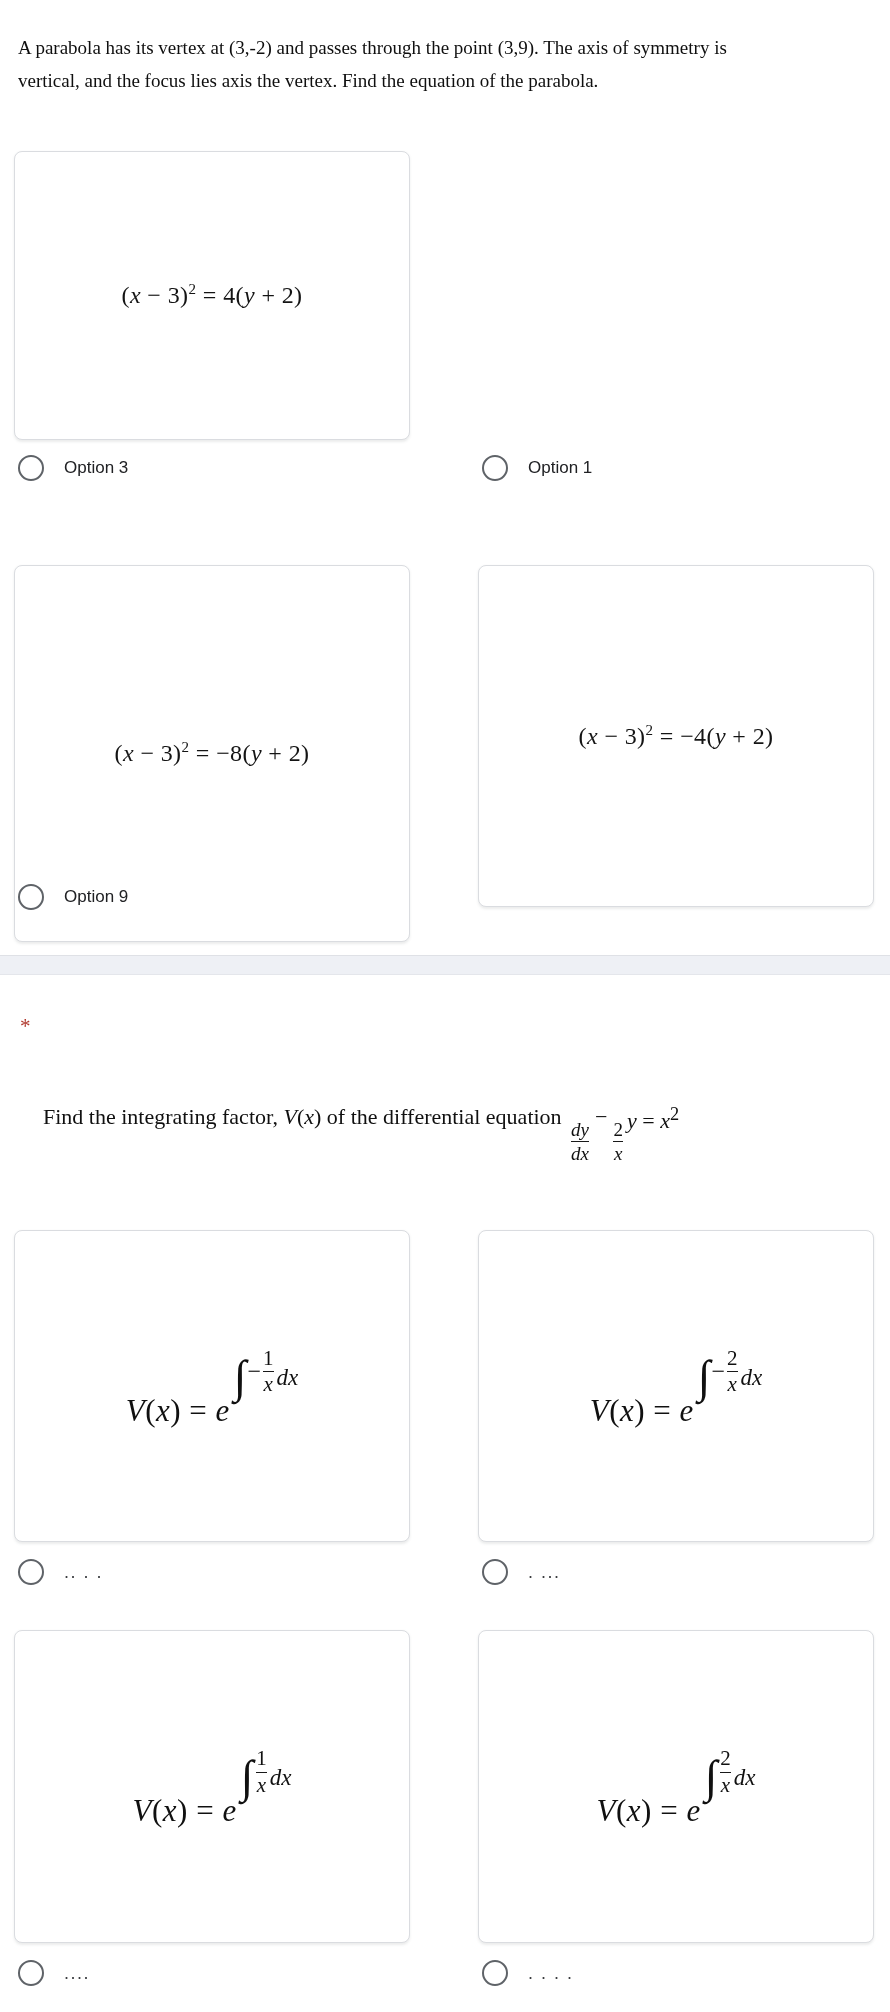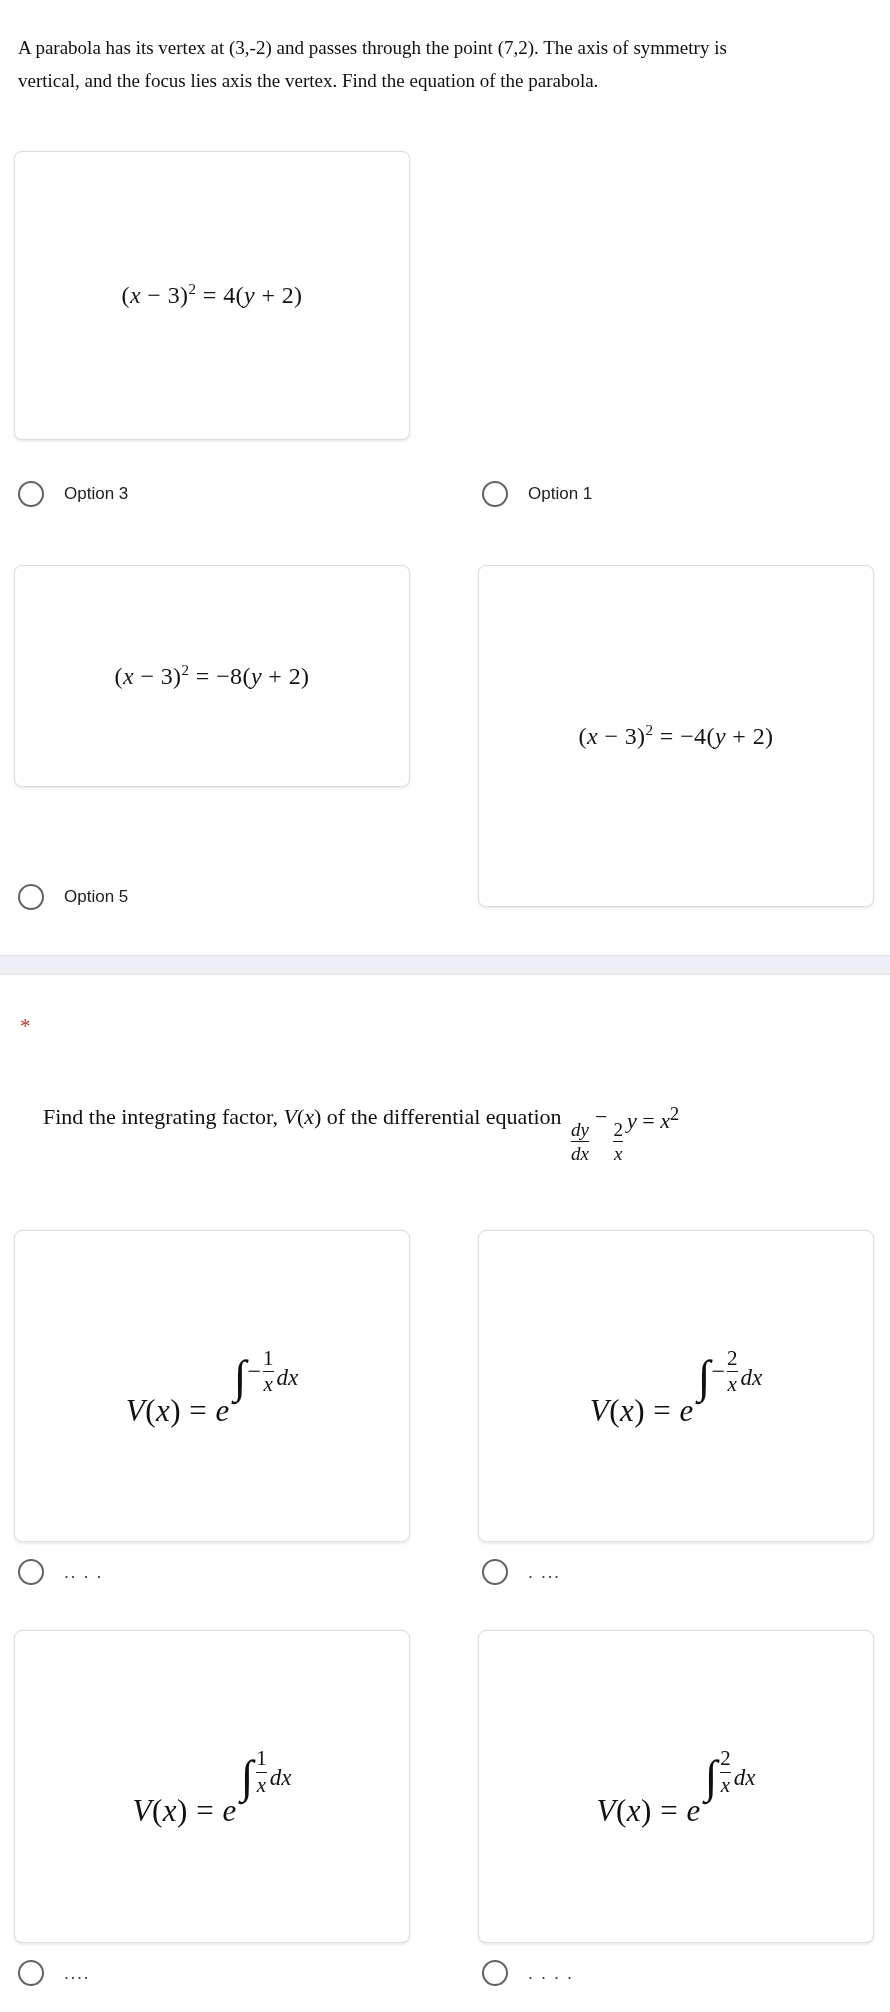--- a/index.html
+++ b/index.html
@@ -83,54 +83,54 @@
   .mfracx {
     display: inline-flex; flex-direction: column; align-items: center;
     font-size: 21px; line-height: 1.02; margin: 0 1px; text-align: center;
   }
   .mdx   { font-size: 23px; margin-left: 2px; position: relative; top: 6px; }
 </style>
 </head>
 <body>
 
 <div class="qtext">
-  <span>A parabola has its vertex at (3,-2) and passes through the point (7,2). The axis of symmetry is</span>
+  <span>A parabola has its vertex at (3,-2) and passes through the point (3,9). The axis of symmetry is</span>
   <span>vertical, and the focus lies axis the vertex. Find the equation of the parabola.</span>
 </div>
 
 <div class="row" style="top:151px">
   <div class="card" style="height:289px">
     <div class="eq">(<i>x</i> − 3)<sup>2</sup> = 4(<i>y</i> + 2)</div>
   </div>
 </div>
 
-<div class="optrow" style="top:481px">
+<div class="optrow" style="top:455px">
   <div class="opt">
     <span class="radio"></span>
     <span class="optlabel">Option 3</span>
   </div>
   <div class="opt">
     <span class="radio"></span>
     <span class="optlabel">Option 1</span>
   </div>
 </div>
 
 <div class="row" style="top:565px">
-  <div class="card" style="height:222px">
+  <div class="card" style="height:377px">
     <div class="eq">(<i>x</i> − 3)<sup>2</sup> = −8(<i>y</i> + 2)</div>
   </div>
   <div class="card" style="height:342px">
     <div class="eq">(<i>x</i> − 3)<sup>2</sup> = −4(<i>y</i> + 2)</div>
   </div>
 </div>
 
 <div class="optrow" style="top:884px">
   <div class="opt">
     <span class="radio"></span>
-    <span class="optlabel">Option 5</span>
+    <span class="optlabel">Option 9</span>
   </div>
 </div>
 
 <div class="divider"></div>
 <div class="req">*</div>
 
 <div class="q2line">
   <span>Find the integrating factor, </span>
   <span><i>V</i>(<i>x</i>)</span>
   <span> of the differential equation </span>

